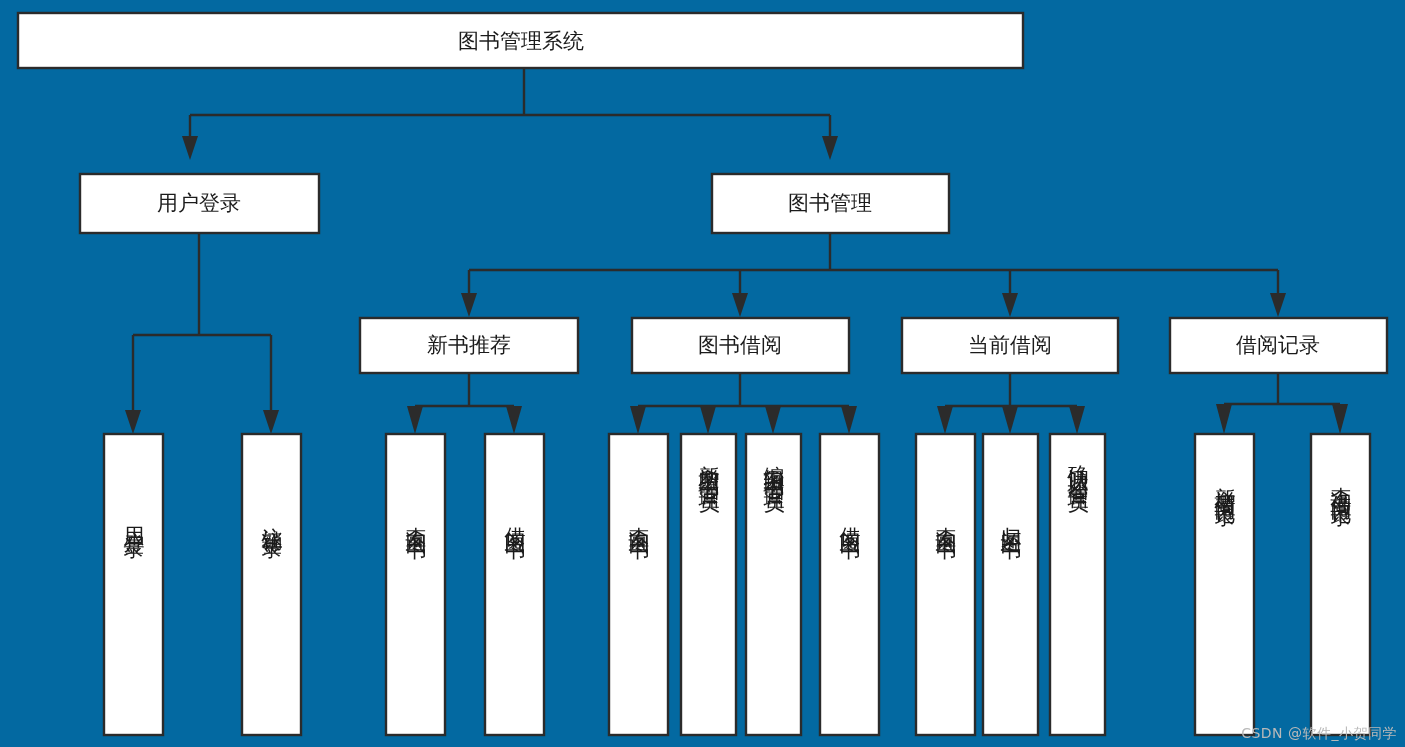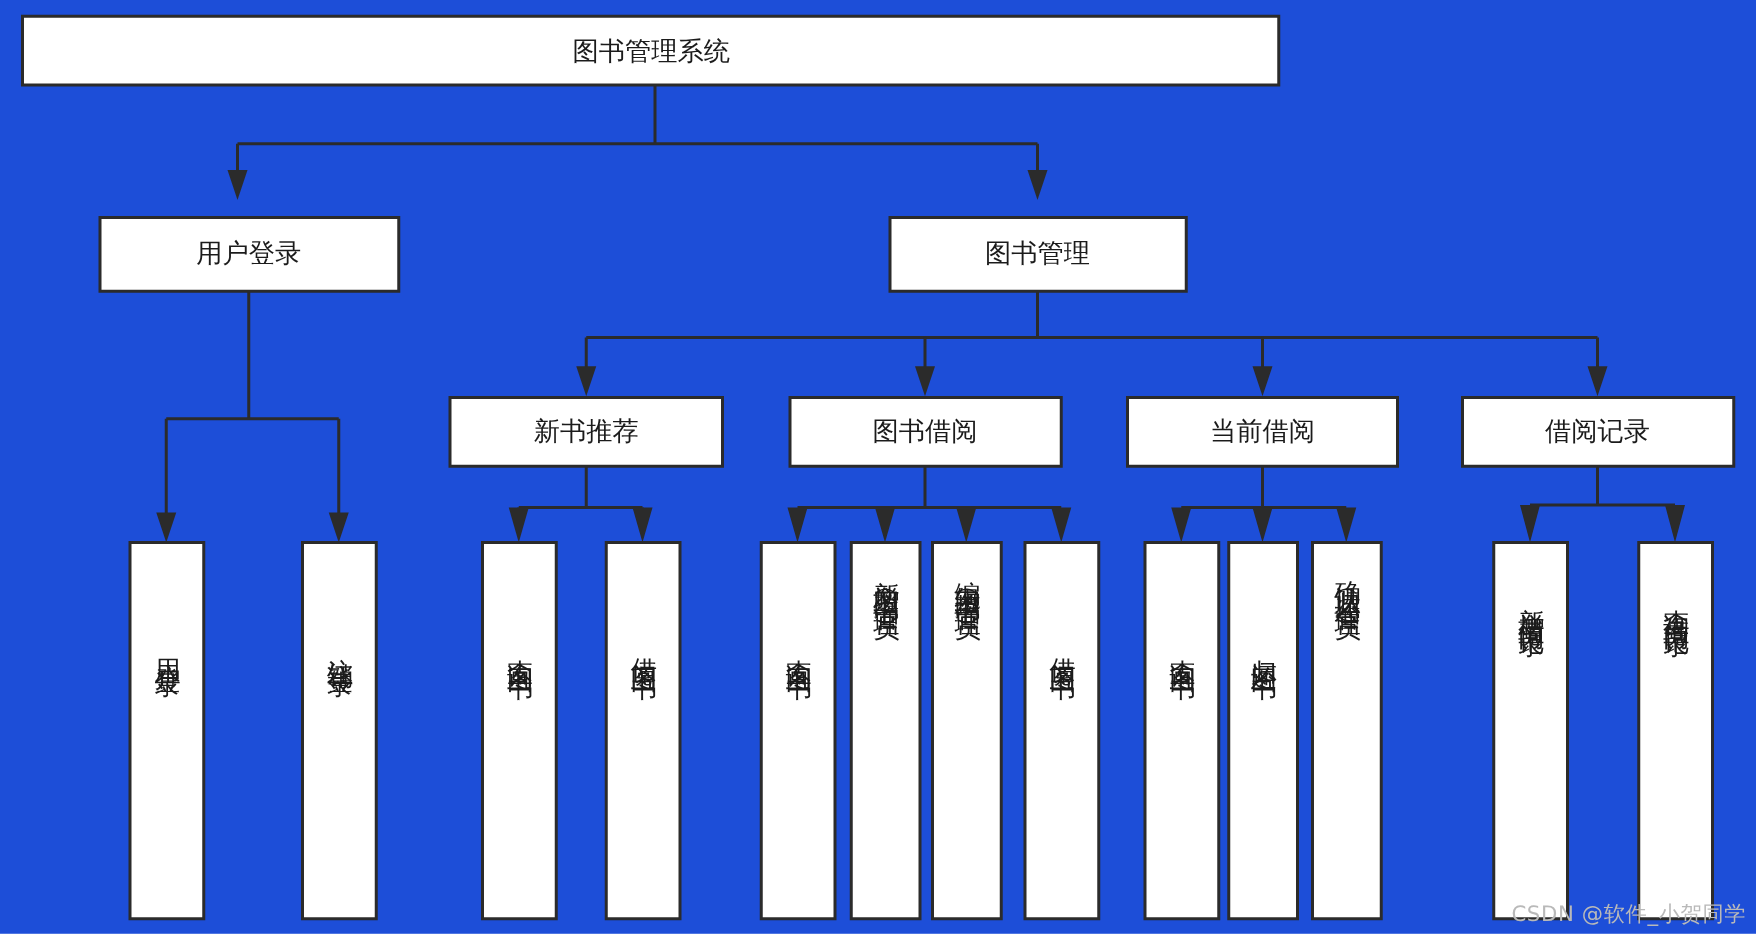--- a/index.html
+++ b/index.html
@@ -11,21 +11,21 @@
   body {
     width: 1405px;
     height: 747px;
     overflow: hidden;
     font-family: "DejaVu Sans", "Liberation Sans", sans-serif;
   }
   #diagram-root {
     position: relative;
     width: 1405px;
     height: 747px;
-    background: #1d4ed8;
+    background: #0369a1;
   }
   svg#tree-svg {
     position: absolute;
     left: 0;
     top: 0;
     width: 1405px;
     height: 747px;
     display: block;
   }
   .node-box {
@@ -56,21 +56,21 @@
   }
   .edge-arrow {
     fill: #2b2b2b;
     stroke: none;
   }
   .watermark {
     position: absolute;
     right: 8px;
     bottom: 4px;
     font-family: "DejaVu Sans", "Liberation Sans", sans-serif;
-    font-size: 17px;
+    font-size: 14px;
     color: #b9b9b9;
     white-space: nowrap;
     letter-spacing: 0.5px;
   }
 </style>
 </head>
 <body>
 
 <div id="diagram-root">
 

